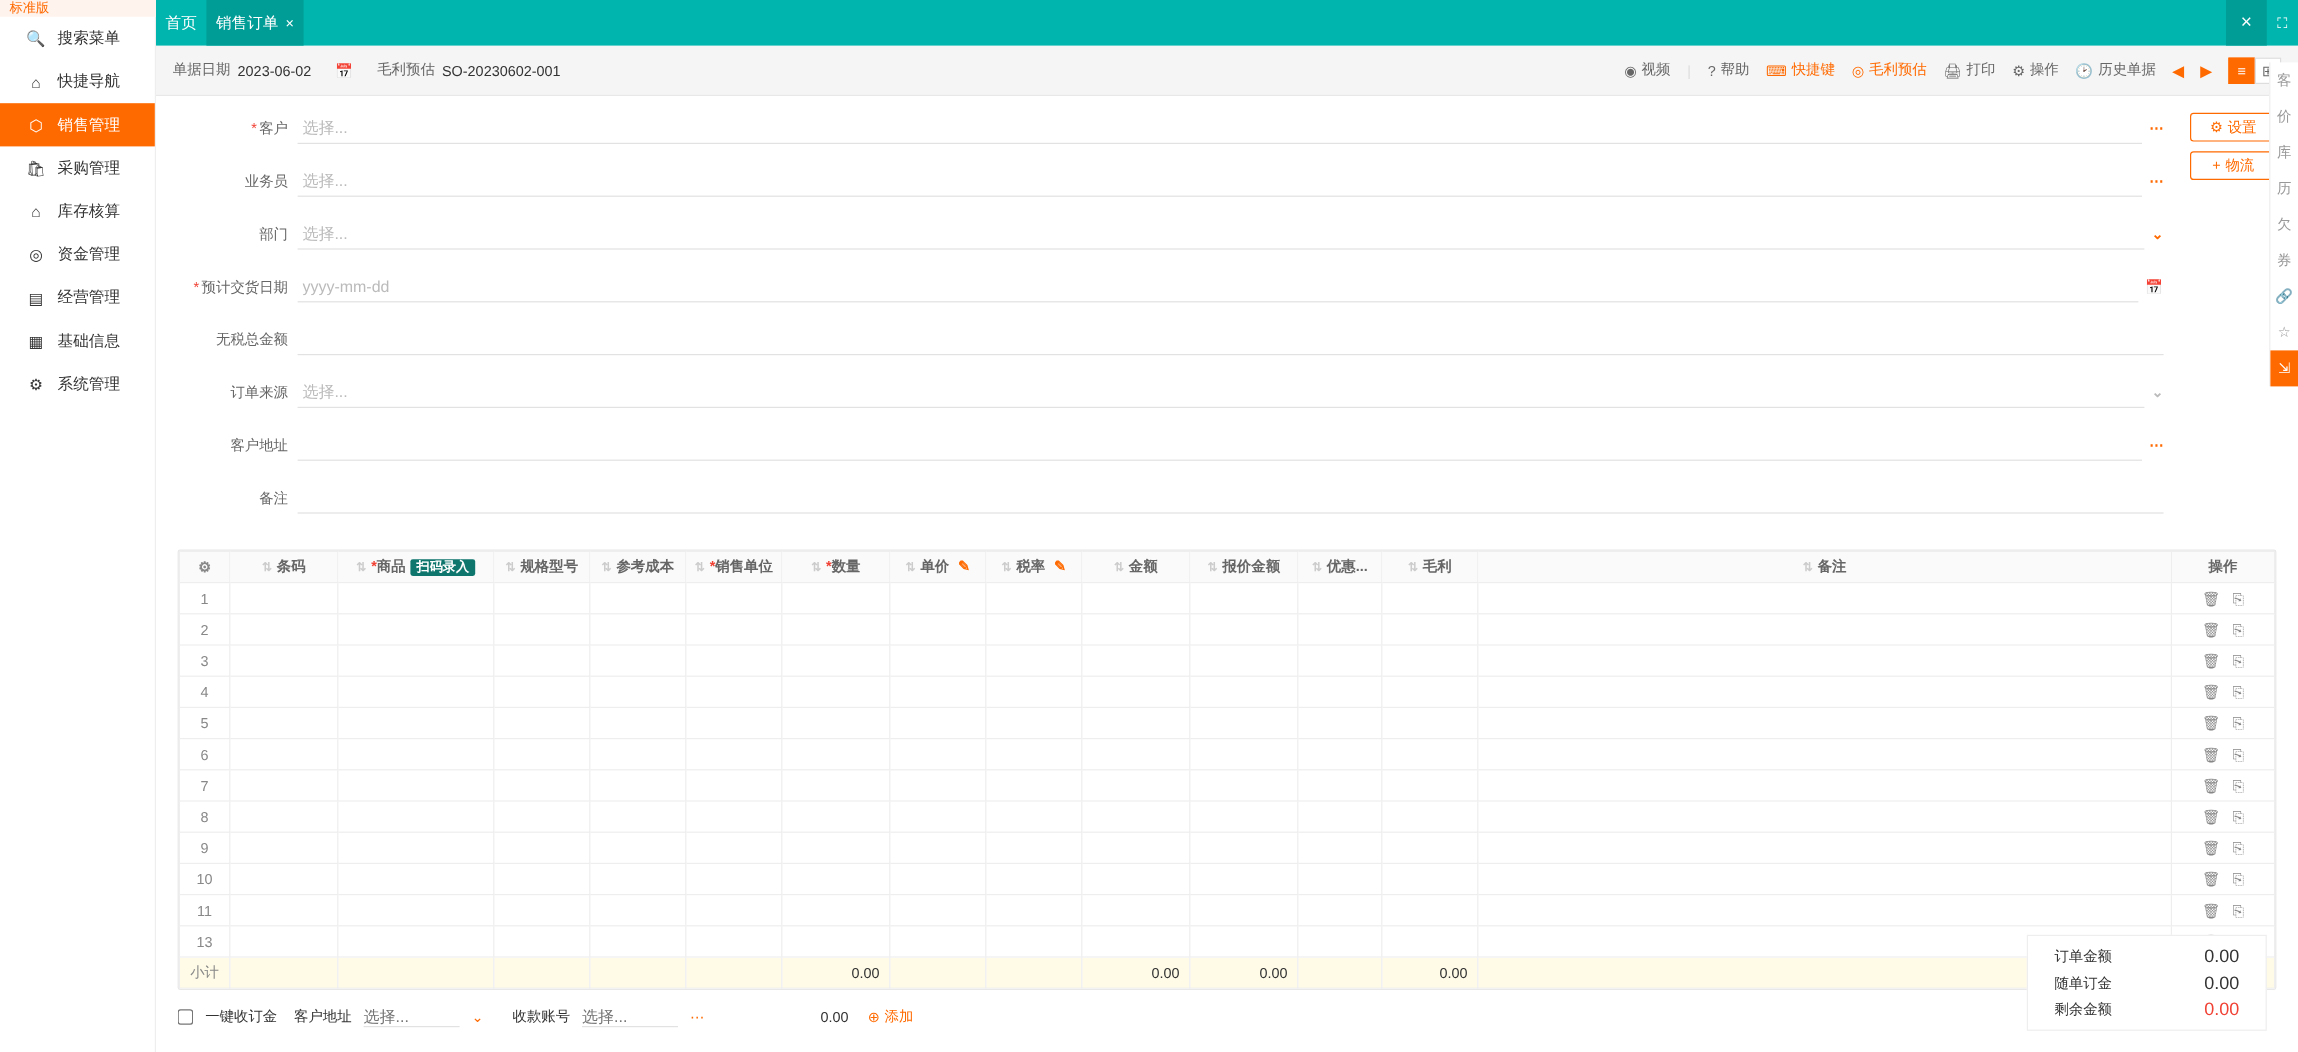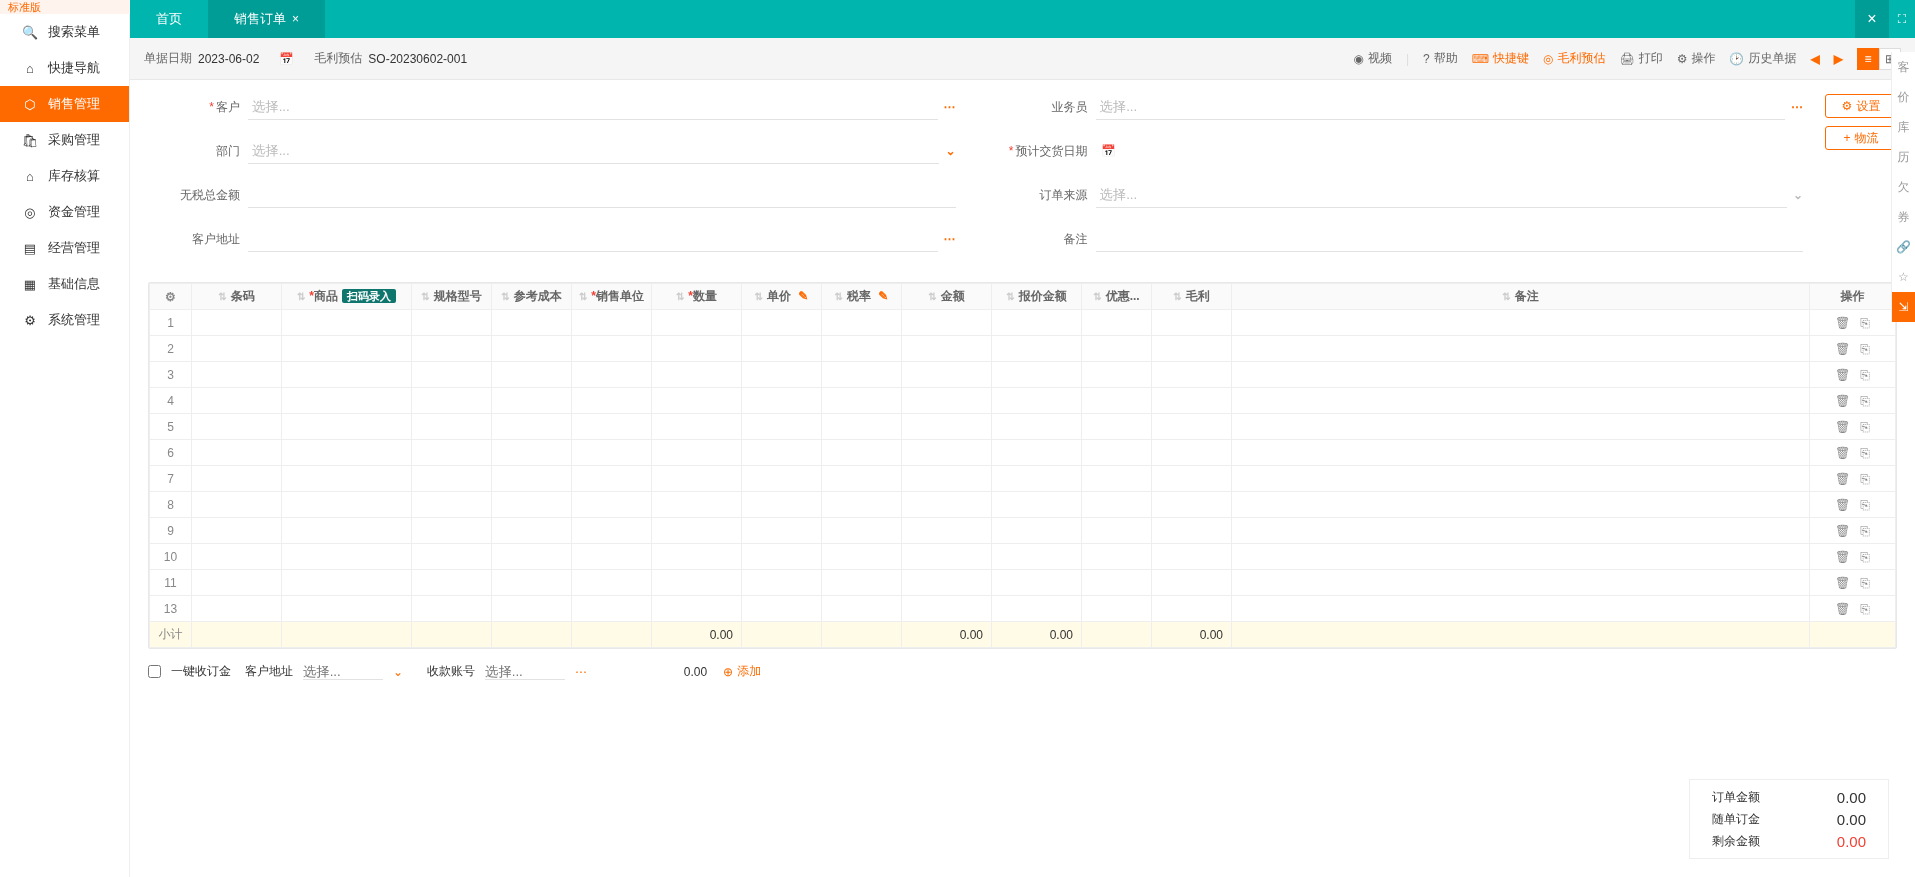--- a/index.html
+++ b/index.html
@@ -5,38 +5,38 @@
 *{box-sizing:border-box;margin:0;padding:0;font-family:"Microsoft YaHei",Arial,sans-serif}
 body{font-size:12px;color:#333;background:#fff;overflow:hidden}
 .app{display:flex;height:877px;width:1915px;position:relative}
 .top-strip{position:absolute;top:0;left:0;height:14px;width:130px;background:#fff3ee;color:#ff6a00;font-size:11px;padding-left:8px;line-height:14px}
 .sidebar{width:130px;background:#fff;border-right:1px solid #eee;padding-top:14px;flex-shrink:0}
 .side-item{display:flex;align-items:center;height:36px;padding-left:22px;cursor:pointer;font-size:13px;color:#333}
 .side-item.active{background:#ff6a00;color:#fff}
 .side-item .ic{width:16px;height:16px;margin-right:10px;display:inline-flex;align-items:center;justify-content:center}
 .main{flex:1;display:flex;flex-direction:column;min-width:0}
 .tabs{height:38px;background:#00b5ad;display:flex;align-items:stretch;position:relative}
-.tab{display:flex;align-items:center;padding:0 26px;color:#fff;font-size:13px;cursor:pointer}
+.tab{display:flex;align-items:center;padding:0 8px;color:#fff;font-size:13px;cursor:pointer}
 .tab.active{background:#009d96}
 .tab .close{margin-left:6px;font-size:12px}
 .tabs-close{margin-left:auto;width:34px;display:flex;align-items:center;justify-content:center;color:#fff;background:#009d96;cursor:pointer;font-size:16px}
 .tabs-expand{width:26px;display:flex;align-items:center;justify-content:center;color:#fff;cursor:pointer}
 .toolbar{height:42px;background:#f5f5f5;display:flex;align-items:center;padding:0 14px;border-bottom:1px solid #e8e8e8}
 .toolbar .lbl{color:#666;margin-right:6px}
 .toolbar .val{color:#333;margin-right:20px}
 .cal-ic{color:#ff6a00;margin-right:20px;cursor:pointer}
 .tb-right{margin-left:auto;display:flex;align-items:center;gap:14px;color:#666}
 .tb-link{display:flex;align-items:center;gap:4px;cursor:pointer;font-size:12px}
 .tb-link.orange{color:#ff6a00}
 .nav-arrow{color:#ff6a00;cursor:pointer;font-weight:bold}
 .view-toggle{display:flex}
 .vt-btn{width:22px;height:22px;display:flex;align-items:center;justify-content:center;border:1px solid #ddd;cursor:pointer;background:#fff}
 .vt-btn.active{background:#ff6a00;color:#fff;border-color:#ff6a00}
 .form-area{padding:14px 18px 6px;display:flex;gap:22px;position:relative}
-.form-cols{flex:1;display:grid;grid-template-columns:repeat(2,1fr);column-gap:40px;row-gap:18px}
+.form-cols{flex:1;display:grid;grid-template-columns:repeat(1,1fr);column-gap:40px;row-gap:18px}
 .form-row{display:flex;align-items:center}
 .flabel{width:92px;text-align:right;margin-right:8px;color:#666}
 .req{color:#f04134;margin-right:2px}
 .finput{flex:1;height:26px;border:none;border-bottom:1px solid #e2e2e2;padding:0 4px;outline:none;color:#333;background:transparent}
 .finput::placeholder{color:#bbb}
 .suffix{margin-left:6px;color:#ff6a00;cursor:pointer;font-weight:bold}
 .suffix.gray{color:#bbb}
 .action-col{width:72px;display:flex;flex-direction:column;gap:8px}
 .mini-btn{height:24px;border:1px solid #ff6a00;color:#ff6a00;background:#fff;border-radius:3px;display:flex;align-items:center;justify-content:center;gap:4px;cursor:pointer;font-size:12px}
 .grid-wrap{margin:6px 18px 0;border:1px solid #e8e8e8;border-radius:2px;overflow:hidden}
@@ -161,20 +161,21 @@
           <input class="finput" placeholder="选择..." style="">
           <span class="suffix">⋯</span>
         </div>
         <div class="form-row">
           <span class="flabel">部门</span>
           <input class="finput" placeholder="选择..." style="">
           <span class="suffix" style="color:#ff6a00">⌄</span>
         </div>
         <div class="form-row">
           <span class="flabel"><span class="req">*</span><span>预计交货日期</span></span>
+          <input class="finput" placeholder="yyyy-mm-dd" style="">
           <span class="suffix">📅</span>
         </div>
         <div class="form-row">
           <span class="flabel">无税总金额</span>
           <input class="finput" style="">
         </div>
         <div class="form-row">
           <span class="flabel">订单来源</span>
           <input class="finput" placeholder="选择..." style="">
           <span class="suffix gray">⌄</span>

